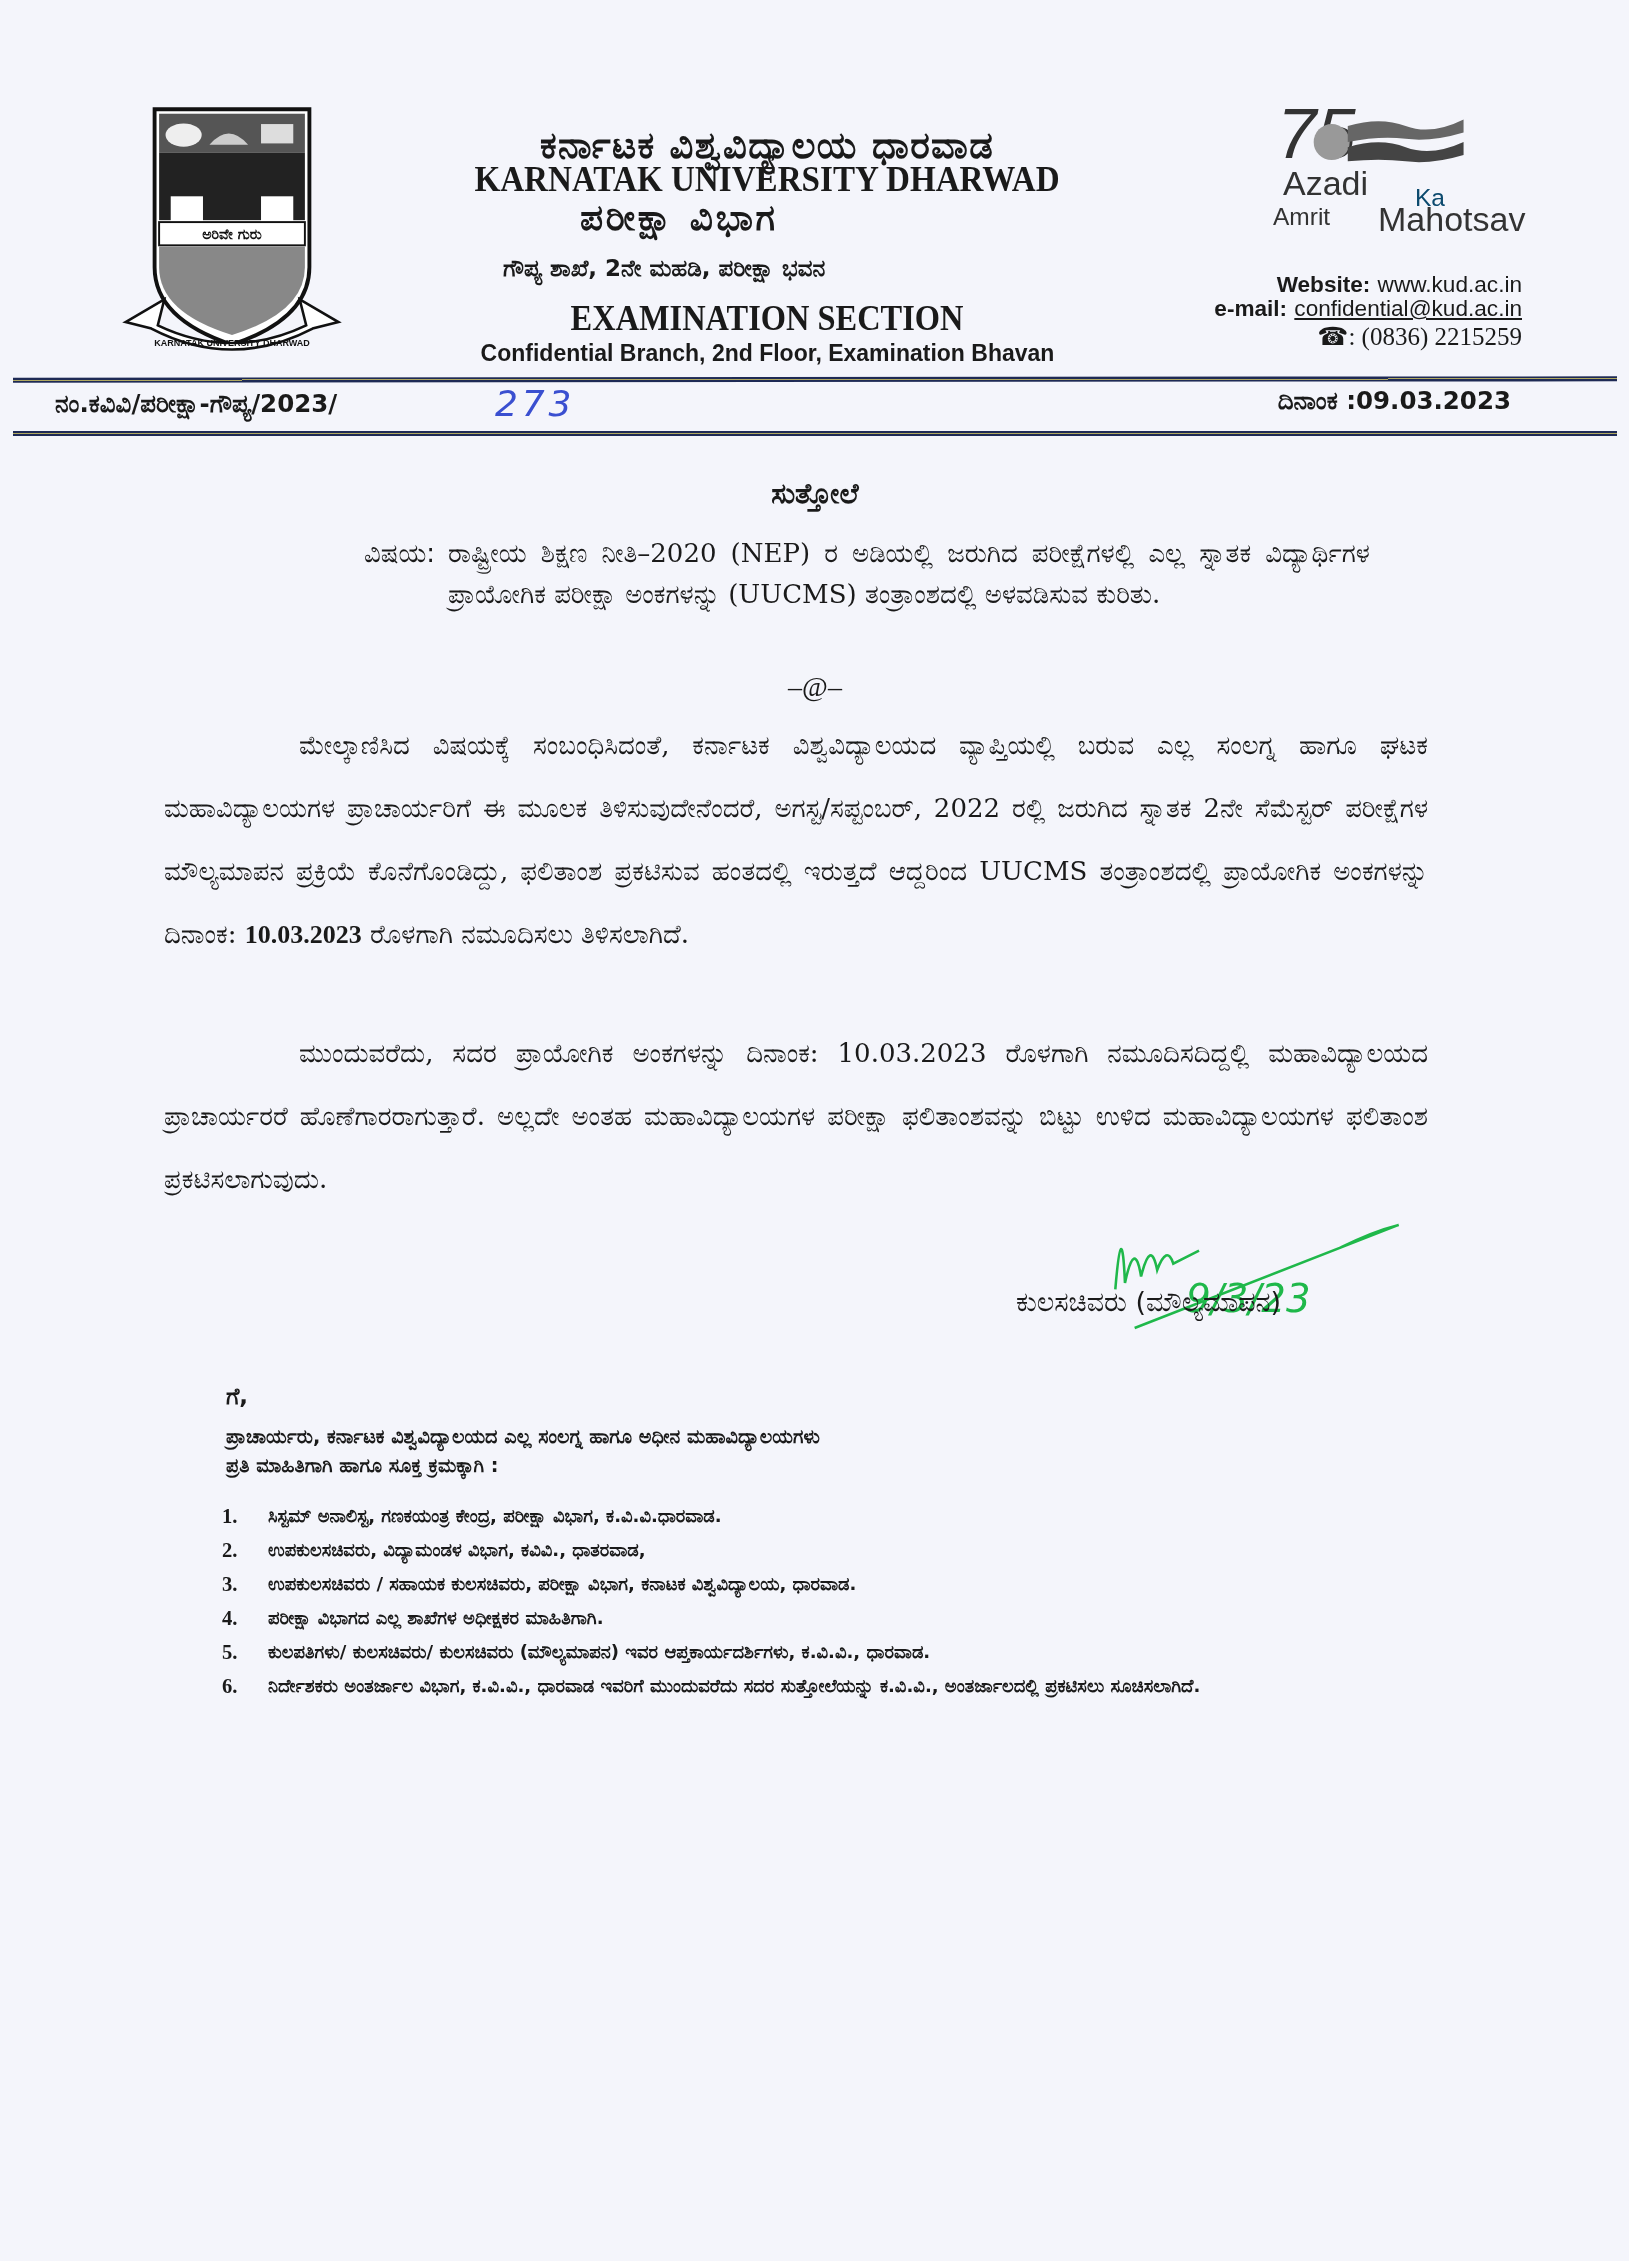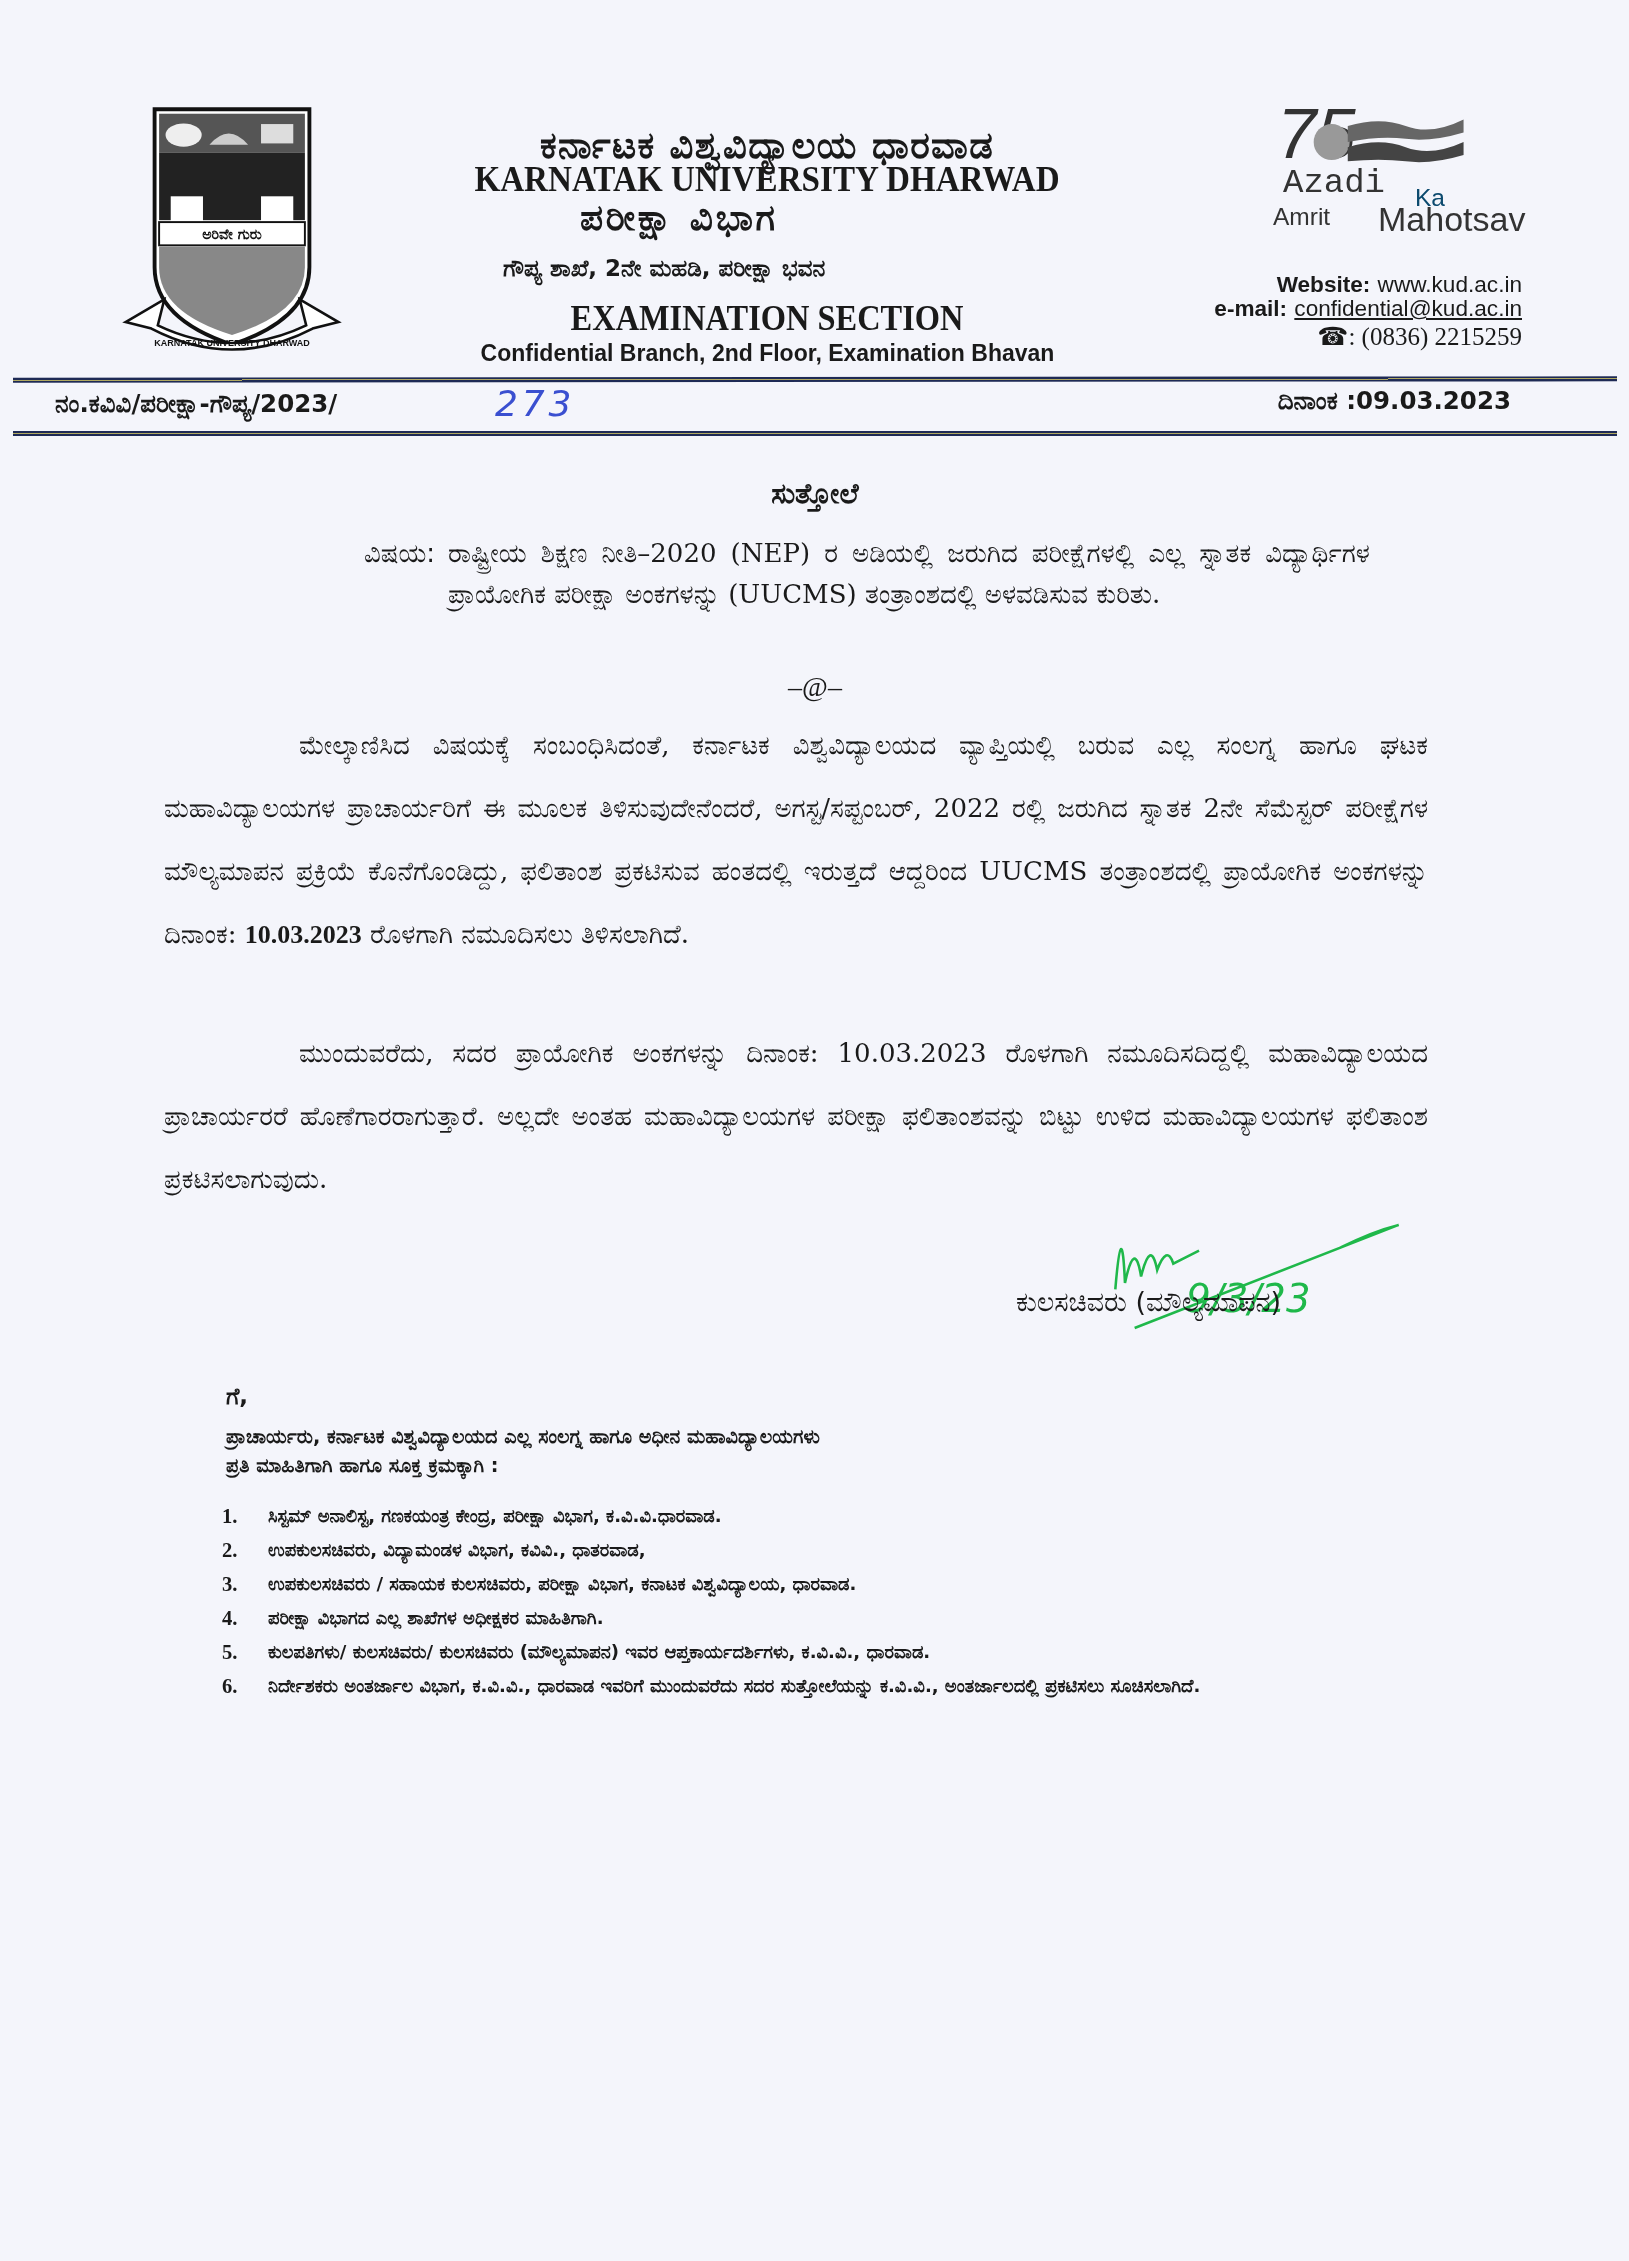--- a/index.html
+++ b/index.html
@@ -22,21 +22,21 @@
     font-family:"DejaVu Sans", sans-serif; font-weight:bold; font-size:36px; letter-spacing:2.6px; }
   .hdr-kn-addr { left:503px; top:255px; width:542px; text-align:left;
     font-family:"DejaVu Sans", sans-serif; font-weight:bold; font-size:23px; }
   .hdr-en-section { left:477px; top:297px; width:580px; text-align:center;
     font-family:"Liberation Serif", serif; font-weight:bold; font-size:36px; transform:scaleX(0.9); }
   .hdr-en-addr { left:445px; top:340px; width:645px; text-align:center;
     font-family:"Liberation Sans", sans-serif; font-weight:bold; font-size:23px; }
 
   
   .akam { left:1277px; top:97px; width:193px; height:148px; }
-  .akam-text1 { left:1283px; top:164px; font-family:Liberation Mono, monospace; font-size:34px; color:#333; }
+  .akam-text1 { left:1283px; top:164px; font-family:Liberation Sans, sans-serif; font-size:34px; color:#333; }
   .akam-ka { left:1415px; top:184px; font-family:"Liberation Sans", sans-serif; font-size:24.5px; color:#0c4a6e; }
   .akam-text2 { left:1273px; top:203px; font-family:"Liberation Sans", sans-serif; font-size:24.5px; color:#333; }
   .akam-text3 { left:1370px; top:200px; font-family:"Liberation Sans", sans-serif; font-size:34px; color:#333;margin-left:8px; }
 
   .contact { right:108px; text-align:right; font-size:22.6px; }
   .contact .lbl { font-family:"Liberation Sans", sans-serif; font-weight:bold; }
   .contact .val { font-family:"Liberation Sans", sans-serif; }
   .c-web { top:271px; }
   .c-mail { top:295px; }
   .c-mail .val { text-decoration:underline; }

